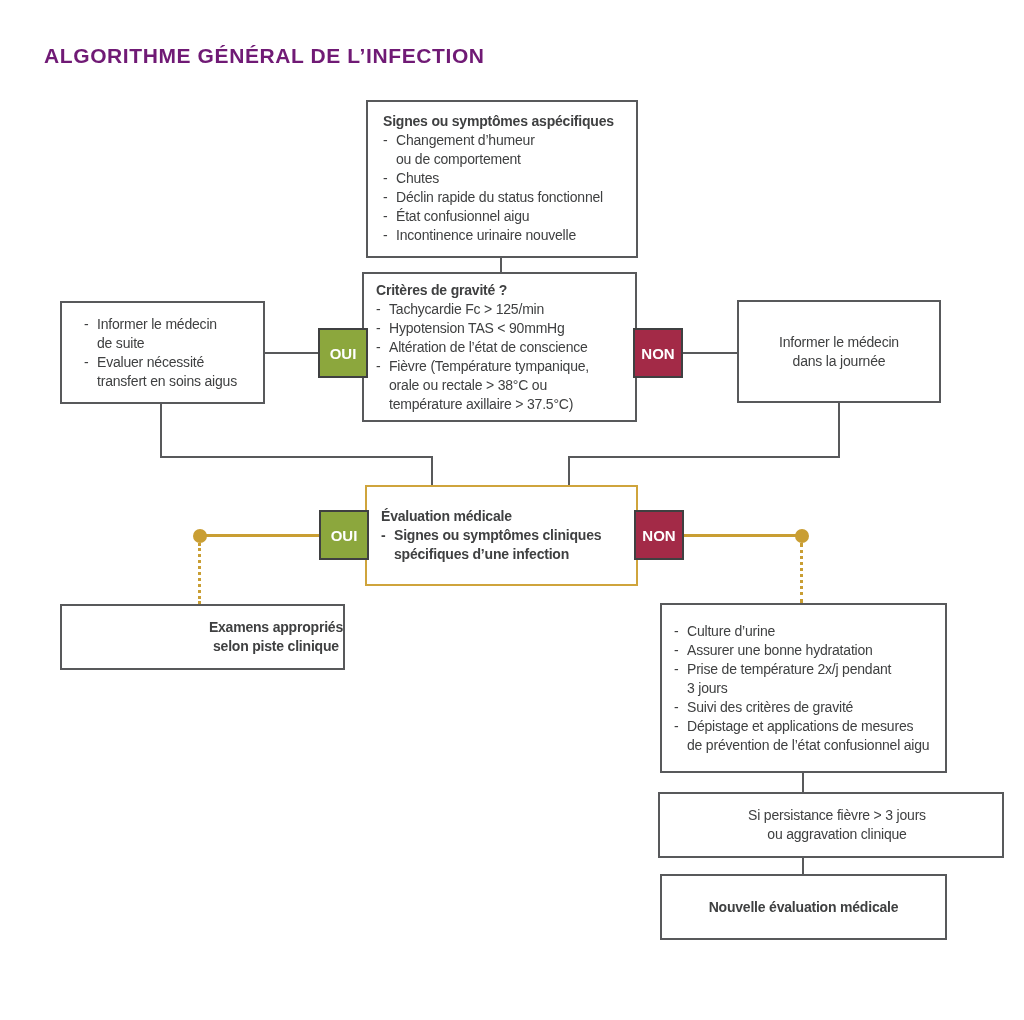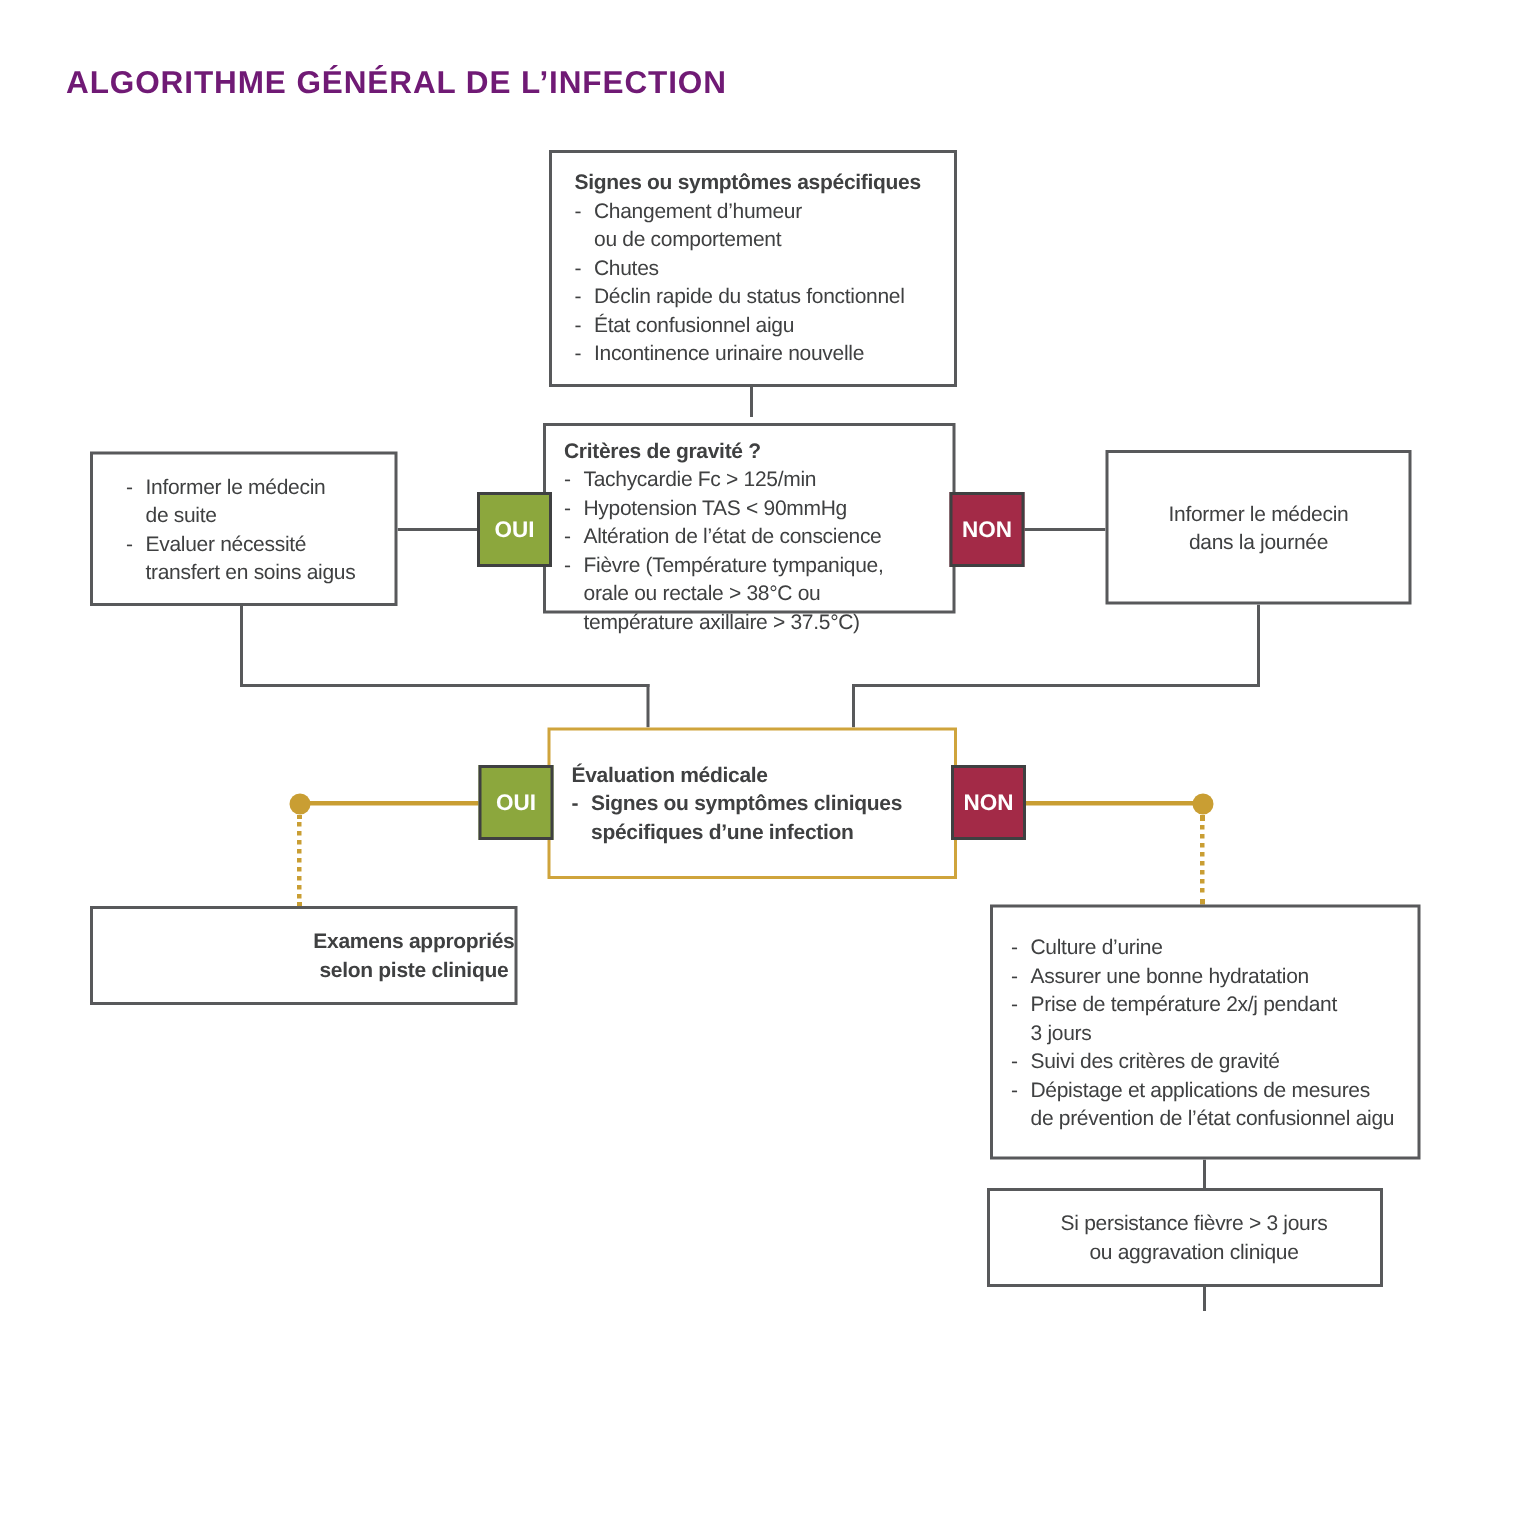--- a/index.html
+++ b/index.html
@@ -99,21 +99,21 @@
     <div class="li">
         <span class="dash">-</span>
         <span class="txt">État confusionnel aigu</span>
       </div>
     <div class="li">
         <span class="dash">-</span>
         <span class="txt">Incontinence urinaire nouvelle</span>
       </div>
   </div>
 
-  <div class="box" style="left:362px;top:282px;width:275px;height:127px;padding:7px 12px;">
+  <div class="box" style="left:362px;top:272px;width:275px;height:150px;padding:7px 12px;">
     <div class="boxtitle">Critères de gravité ?</div>
     <div class="li">
         <span class="dash">-</span>
         <span class="txt">Tachycardie Fc &gt; 125/min</span>
       </div>
     <div class="li">
         <span class="dash">-</span>
         <span class="txt">Hypotension TAS &lt; 90mmHg</span>
       </div>
     <div class="li">
@@ -184,19 +184,22 @@
         <span class="dash">-</span>
         <span class="txt">Suivi des critères de gravité</span>
       </div>
     <div class="li">
         <span class="dash">-</span>
         <span class="txt">Dépistage et applications de mesures
 de prévention de l’état confusionnel aigu</span>
       </div>
   </div>
 
-  <div class="box vcenter hcenter" style="left:658px;top:792px;width:264px;height:66px;padding-left:12px;">
+  <div class="box vcenter hcenter" style="left:658px;top:792px;width:346px;height:66px;padding-left:12px;">
     <div class="txt">Si persistance fièvre &gt; 3 jours
 ou aggravation clinique</div>
   </div>
 
+  <div class="box vcenter hcenter bold" style="left:660px;top:874px;width:287px;height:66px;">
+    <div class="txt">Nouvelle évaluation médicale</div>
+  </div>
 
 </div>
 
 </body></html>

